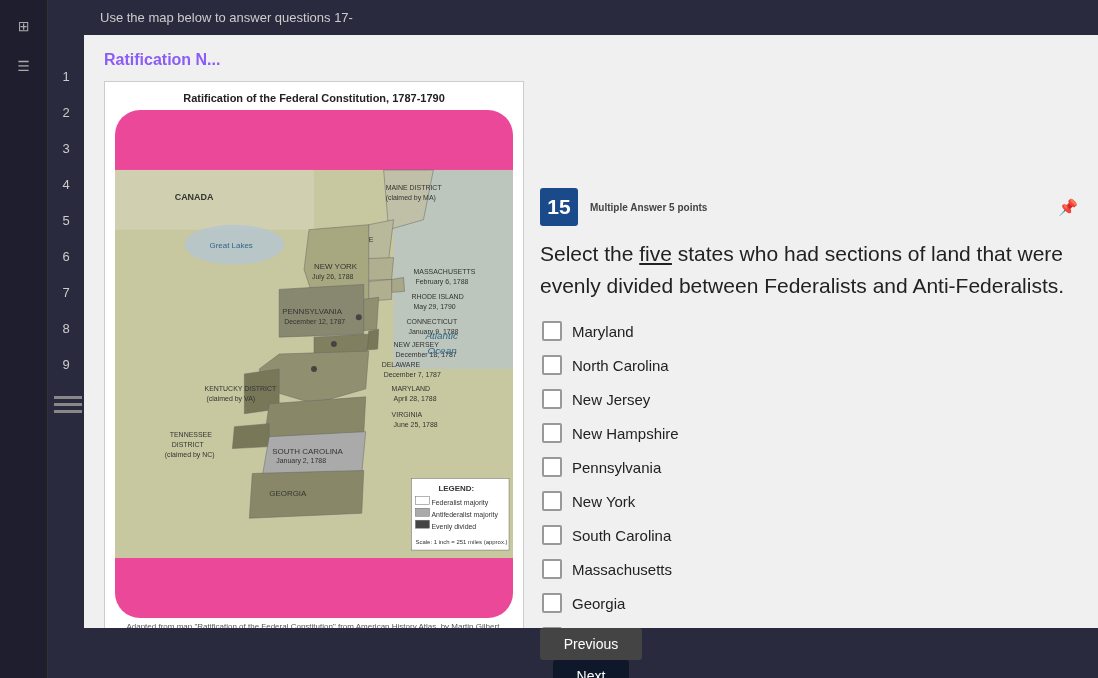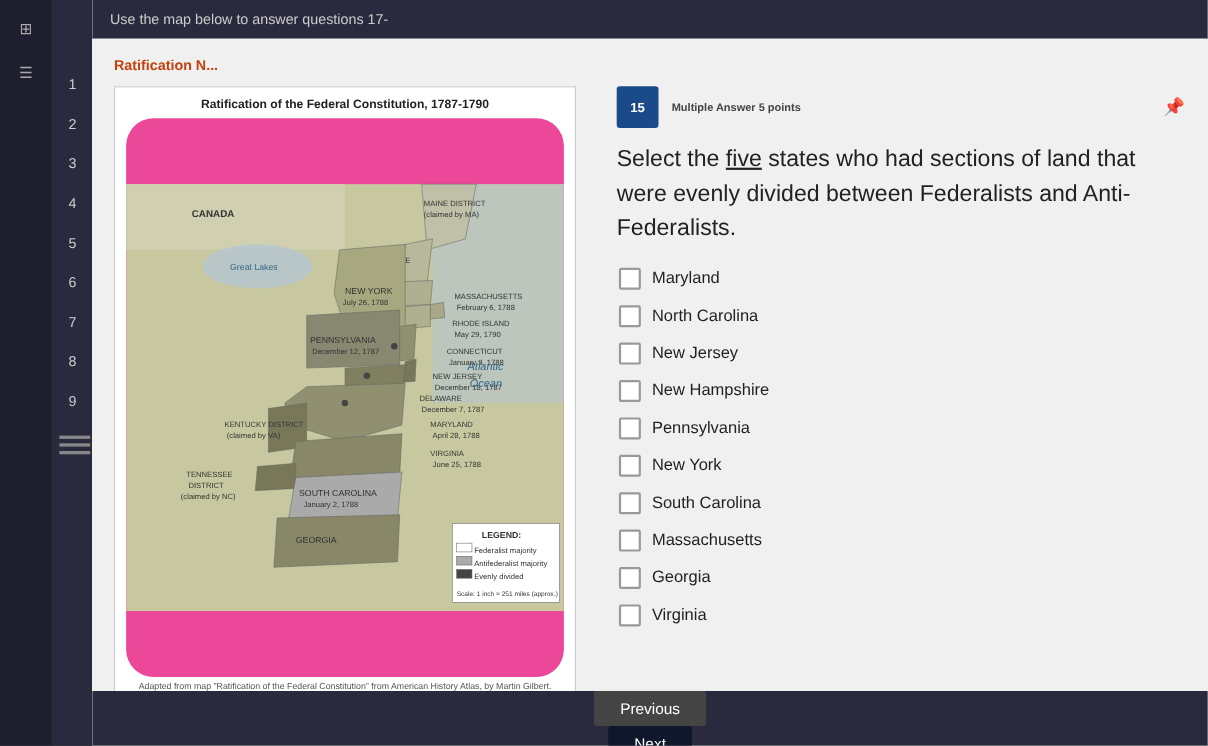--- a/index.html
+++ b/index.html
@@ -79,30 +79,31 @@
 
     
     .content {
       flex: 1;
       background: #f0f0f0;
       padding: 16px 20px;
       overflow-y: auto;
     }
 
     .question-title {
-      font-size: 13px;
+      font-size: 16px;
       font-weight: bold;
-      color: #c2410c;
+      color: #8b5cf6;
       margin-bottom: 12px;
     }
 
     
     .two-col {
       display: flex;
-      gap: 37px;
+      gap: 16px;
+      align-items: flex-end;
     }
 
     
     .map-panel {
       background: white;
       border: 1px solid #ccc;
       padding: 10px;
       width: 420px;
       flex-shrink: 0;
     }
@@ -132,21 +133,21 @@
     .question-header {
       display: flex;
       align-items: center;
       gap: 12px;
       margin-bottom: 12px;
     }
     .question-num-badge {
       background: #1a4a8a;
       color: white;
       font-weight: bold;
-      font-size: 12px;
+      font-size: 21px;
       width: 38px;
       height: 38px;
       display: flex;
       align-items: center;
       justify-content: center;
       border-radius: 3px;
       flex-shrink: 0;
     }
     .question-meta {
       font-size: 10px;

